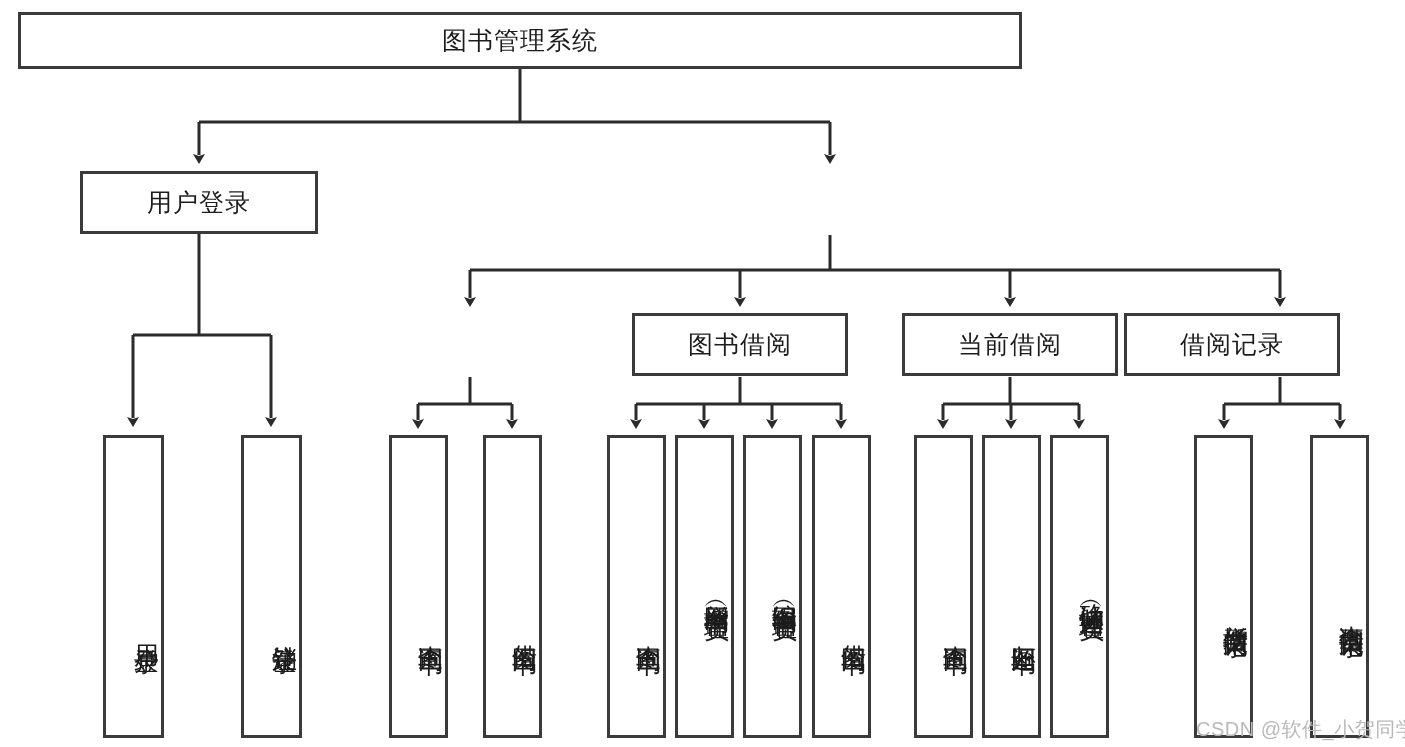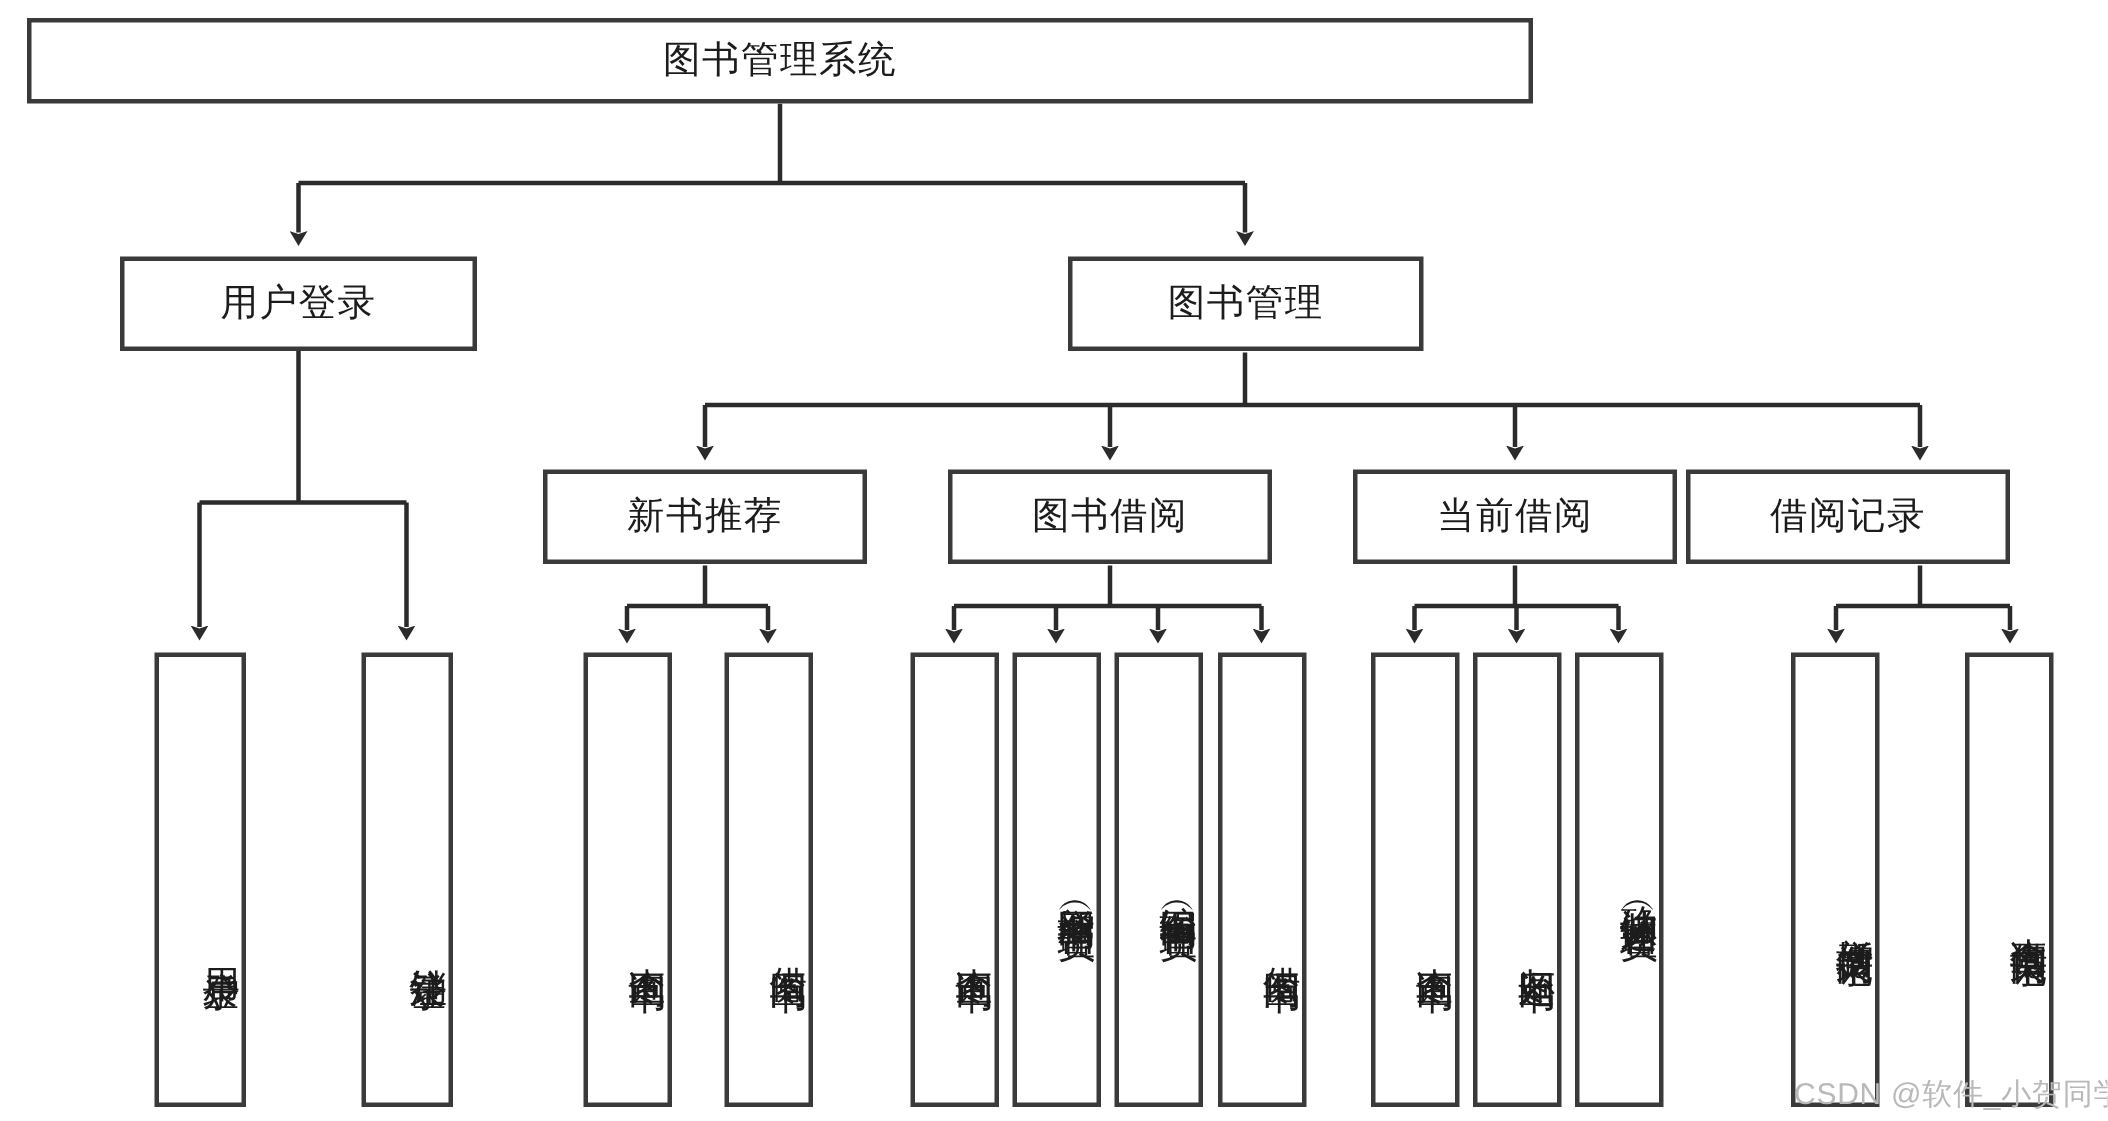--- a/index.html
+++ b/index.html
@@ -99,27 +99,21 @@
   </svg>
 
   <div class="node h root" style="left:18px;top:12px;width:1004px;height:57px;">
     <span>图书管理系统</span>
   </div>
 
   <div class="node h" style="left:80px;top:171px;width:238px;height:63px;">
     <span>用户登录</span>
   </div>
 
-  <div class="node h" style="left:712px;top:171px;width:237px;height:63px;">
-    <span>图书管理</span>
-  </div>
 
-  <div class="node h" style="left:362px;top:313px;width:216px;height:63px;">
-    <span>新书推荐</span>
-  </div>
 
   <div class="node h" style="left:632px;top:313px;width:216px;height:63px;text-align:center;">
     <span>图书借阅</span>
   </div>
 
   <div class="node h" style="left:902px;top:313px;width:216px;height:63px;">
     <span>当前借阅</span>
   </div>
 
   <div class="node h" style="left:1124px;top:313px;width:216px;height:63px;">

